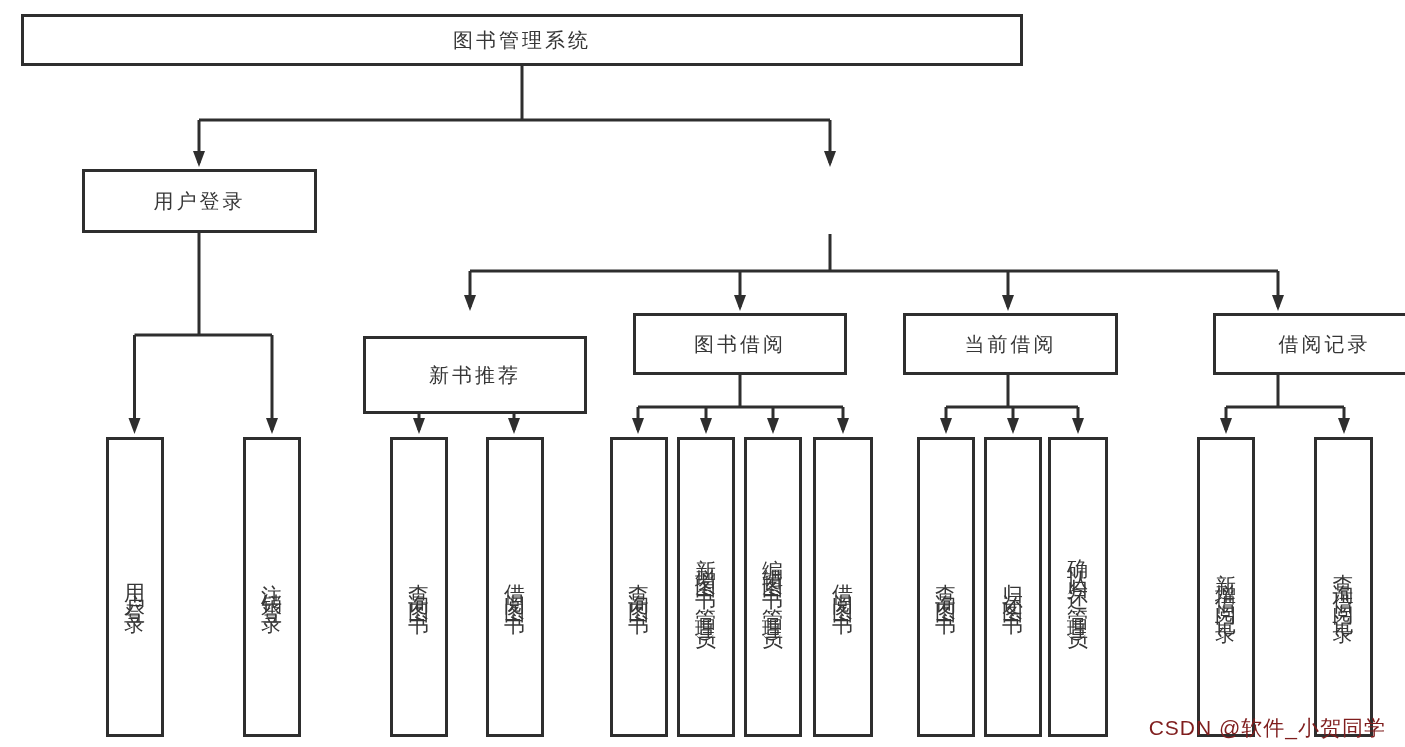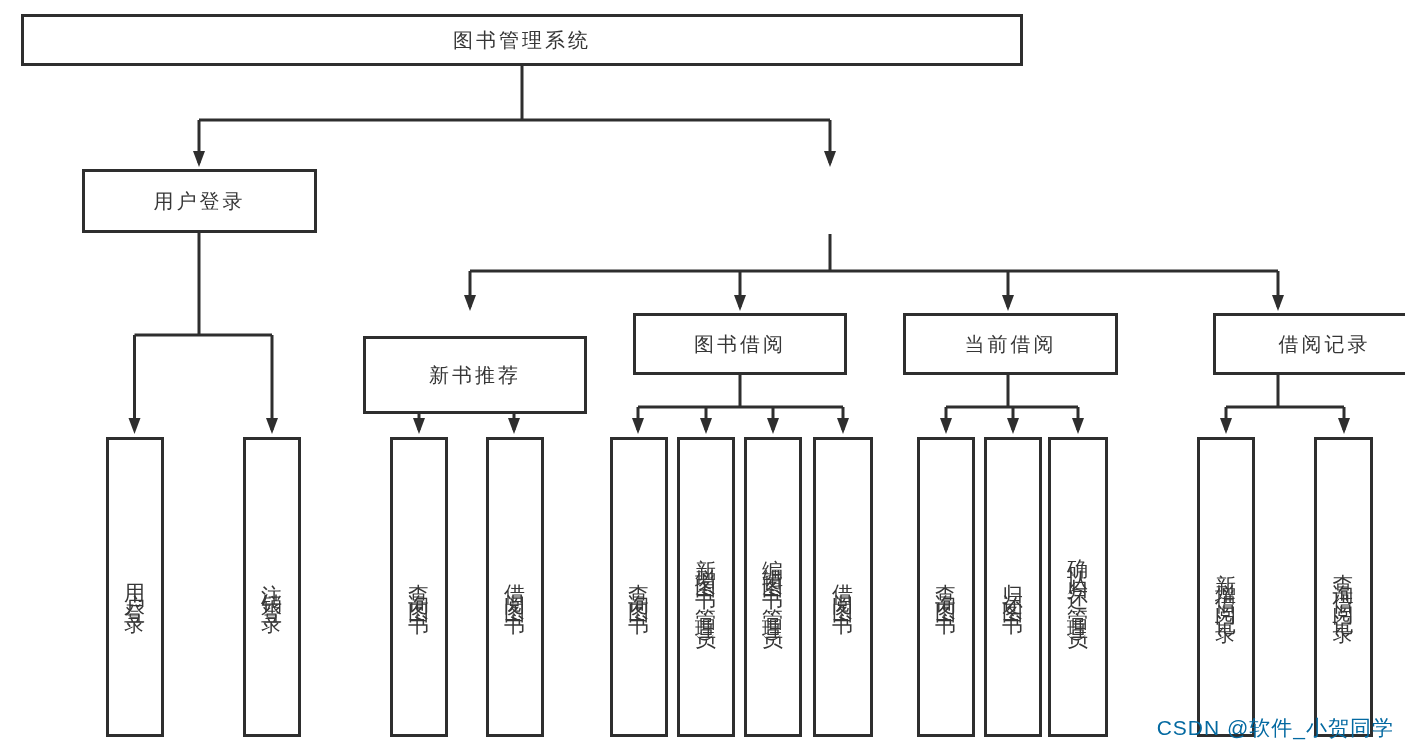--- a/index.html
+++ b/index.html
@@ -69,24 +69,24 @@
   #leaf-5  { left: 677px;  }
   #leaf-6  { left: 744px;  }
   #leaf-7  { left: 813px;  width: 60px; }
   #leaf-8  { left: 917px;  }
   #leaf-9  { left: 984px;  }
   #leaf-10 { left: 1048px; width: 60px; }
   #leaf-11 { left: 1197px; }
   #leaf-12 { left: 1314px; width: 59px; }
   .watermark {
     position: absolute;
-    right: 11px;
+    right: 19px;
     bottom: 5px;
     font-size: 21px;
-    color: #0369a1;
+    color: #7f1d1d;
     letter-spacing: 1px;
     z-index: 3;
     white-space: nowrap;
   }
 </style>
 </head>
 <body>
 
 <div class="canvas">
 

